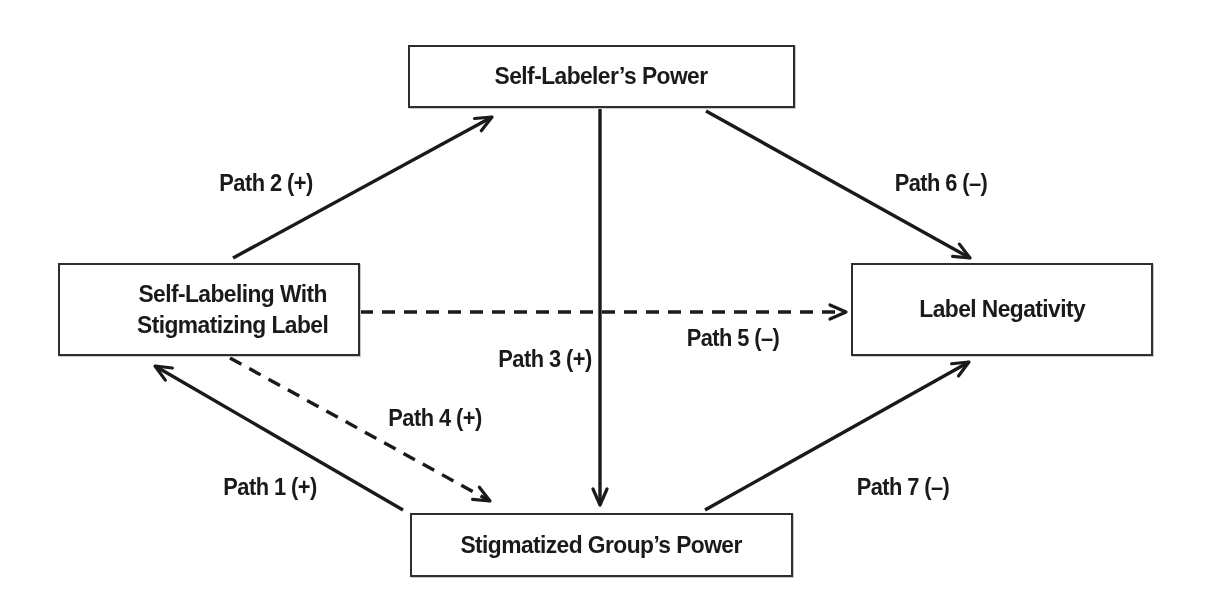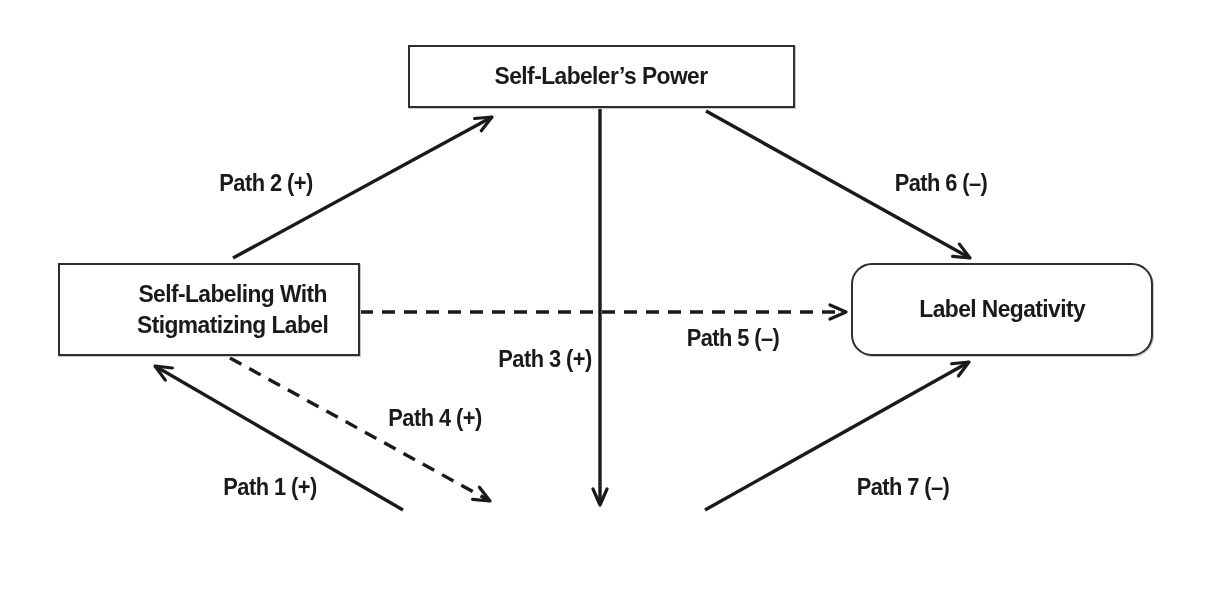--- a/index.html
+++ b/index.html
@@ -79,24 +79,27 @@
     <span class="node-text">Self-Labeler’s Power</span>
   </div>
 
   <div class="node" style="left:58px; top:263px; width:302px; height:93px;padding-left:47px;">
     <span class="node-text">
       <span>Self-Labeling With</span><br>
       <span>Stigmatizing Label</span>
     </span>
   </div>
 
-  <div class="node" style="left:851px; top:263px; width:302px; height:93px;border-radius:21px;">
+  <div class="node" style="left:851px; top:263px; width:302px; height:93px;">
     <span class="node-text">Label Negativity</span>
   </div>
 
+  <div class="node" style="left:410px; top:513px; width:383px; height:64px;">
+    <span class="node-text">Stigmatized Group’s Power</span>
+  </div>
 
   <div class="edge-label" style="left:270px; top:487px;">Path 1 (+)</div>
   <div class="edge-label" style="left:266px; top:183px;">Path 2 (+)</div>
   <div class="edge-label" style="left:545px; top:359px;">Path 3 (+)</div>
   <div class="edge-label" style="left:435px; top:418px;">Path 4 (+)</div>
   <div class="edge-label" style="left:733px; top:338px;">Path 5 (–)</div>
   <div class="edge-label" style="left:941px; top:183px;">Path 6 (–)</div>
   <div class="edge-label" style="left:903px; top:487px;">Path 7 (–)</div>
 
 </div>

